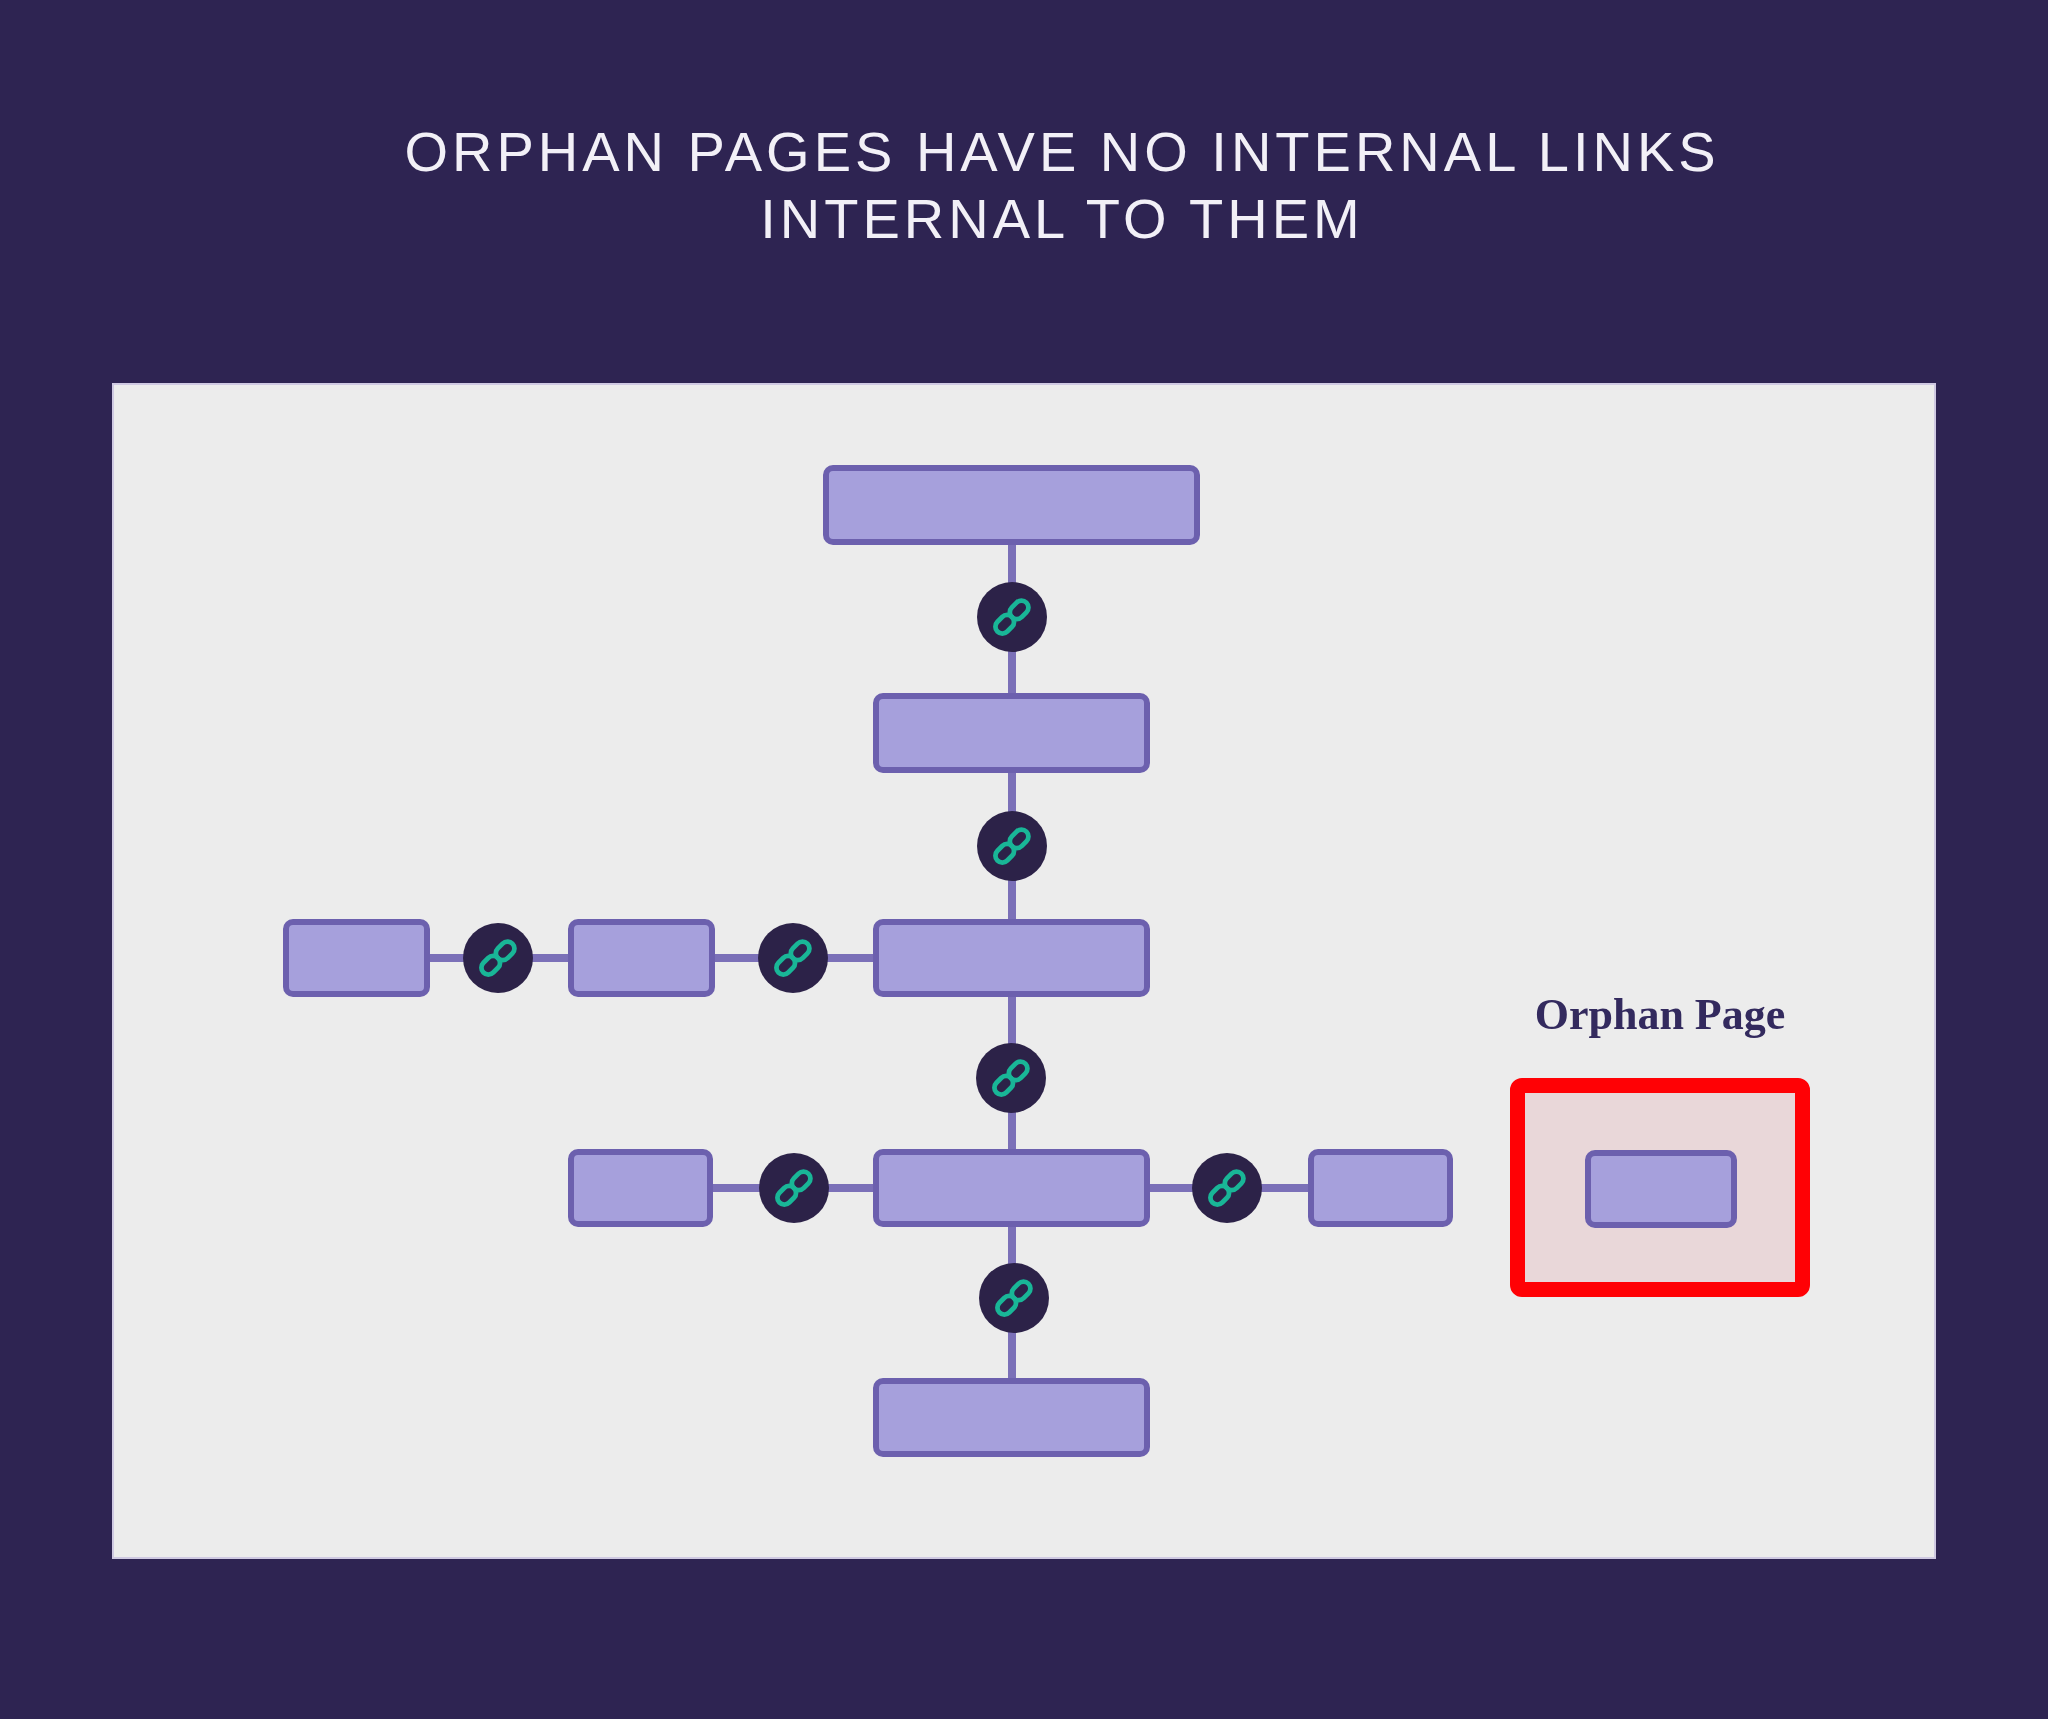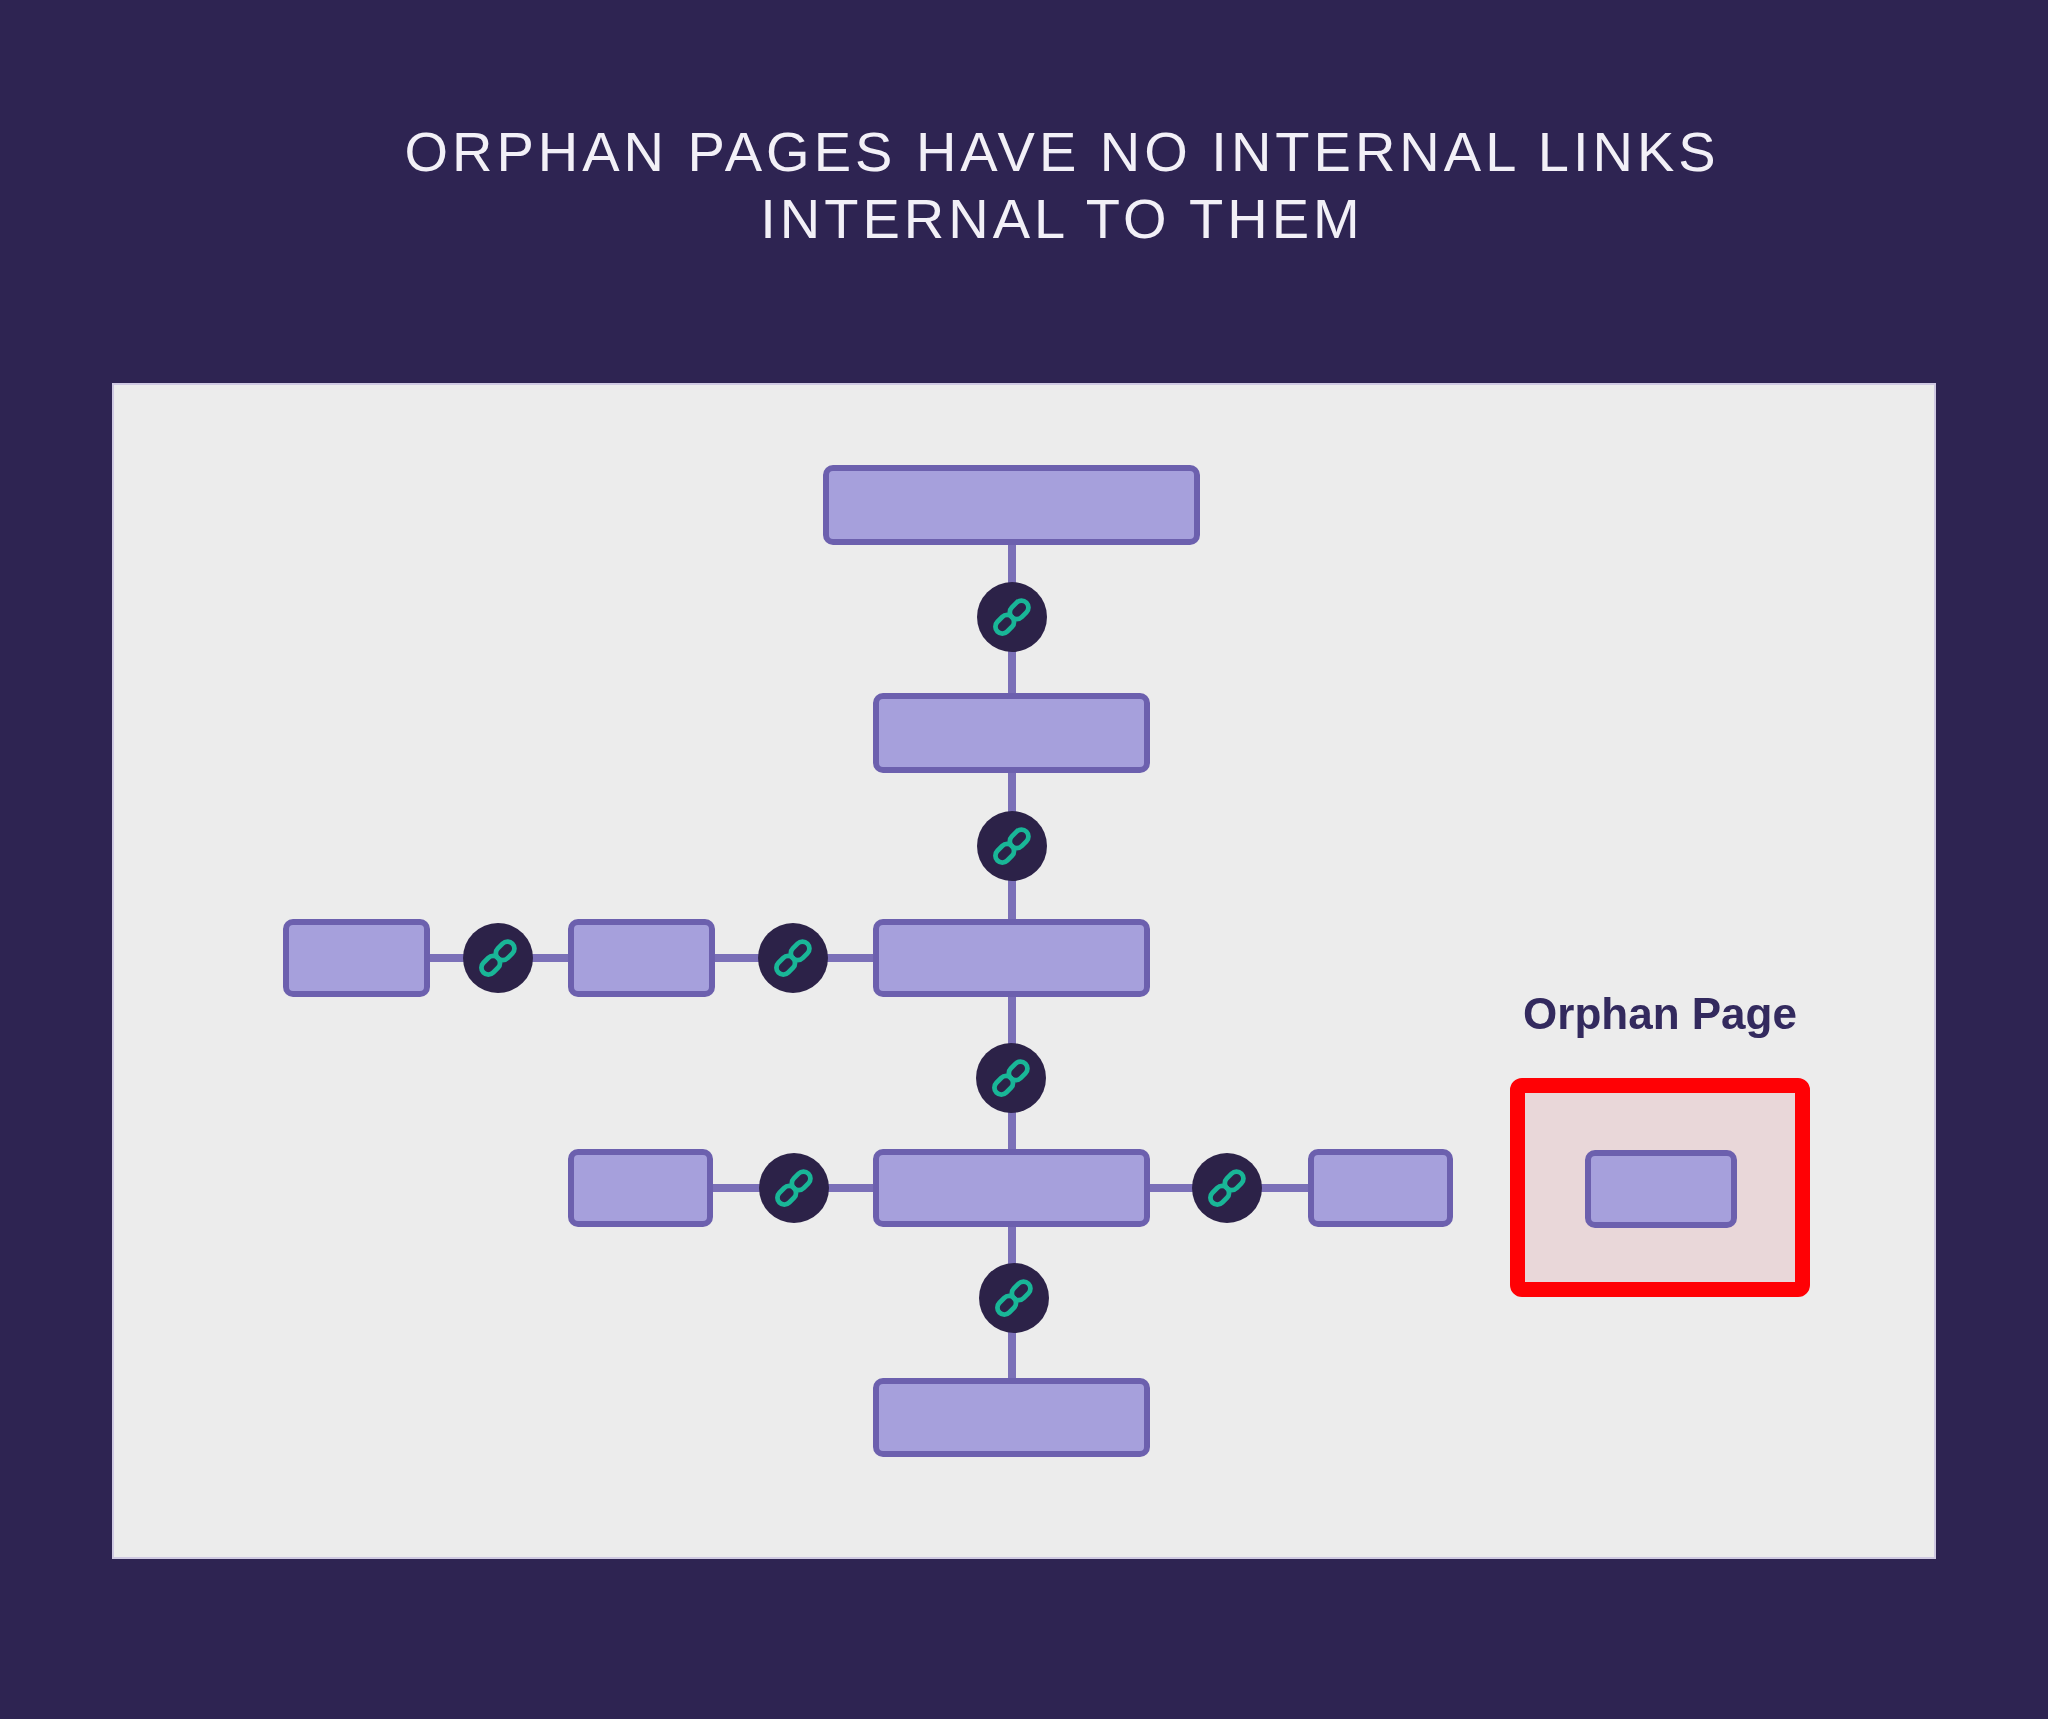--- a/index.html
+++ b/index.html
@@ -33,20 +33,21 @@
   
   .panel {
     position: absolute;
     left: 112px;
     top: 383px;
     width: 1824px;
     height: 1176px;
     background: var(--panel, #ececec);
     border: 2px solid var(--panel-border, #cfc9e2);
     box-sizing: border-box;
+    font-family: Liberation Serif, serif;
   }
   .canvas {
     position: absolute;
     left: -2px;
     top: -2px;
     width: 1824px;
     height: 1176px;
   }
 
   

